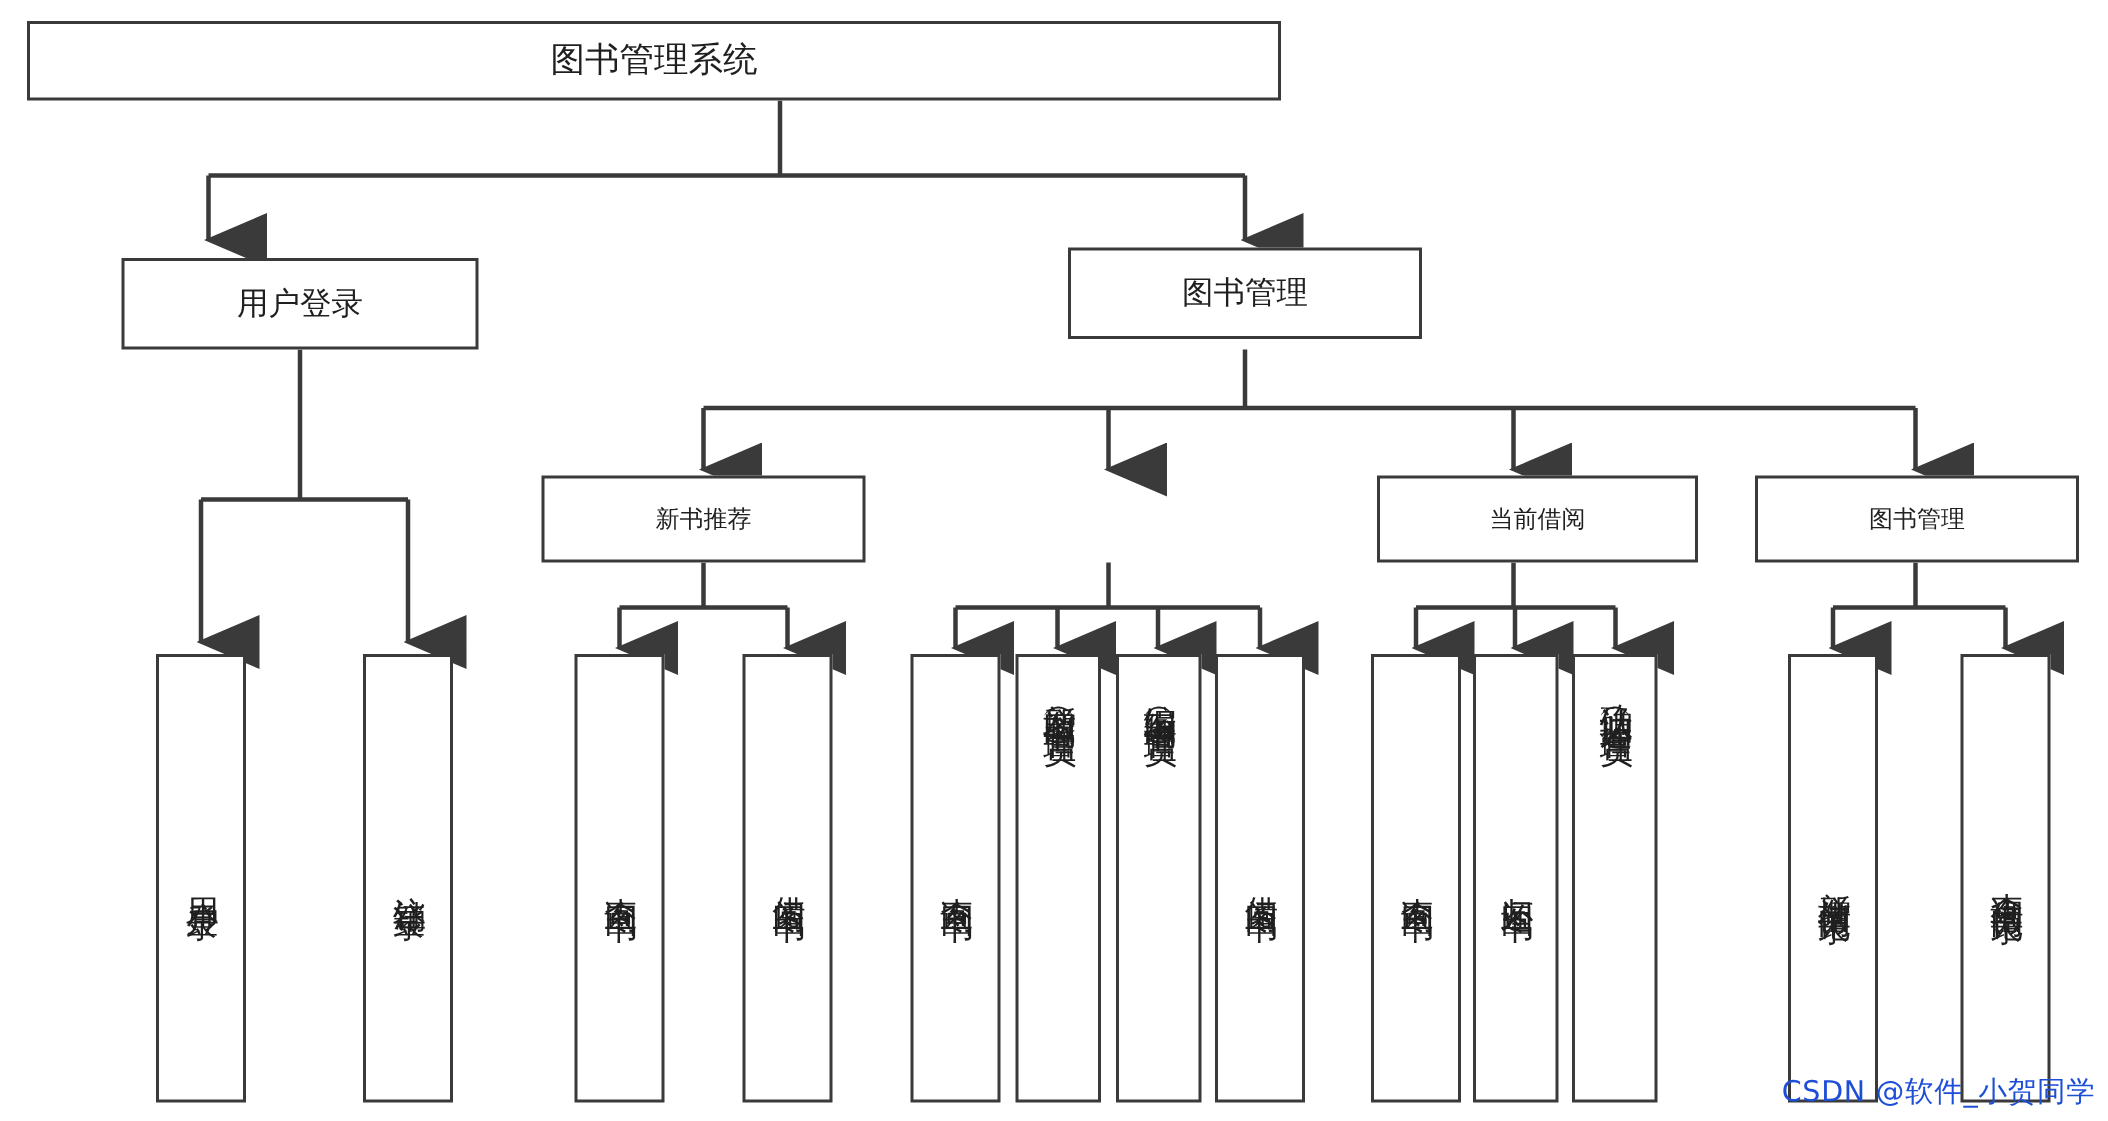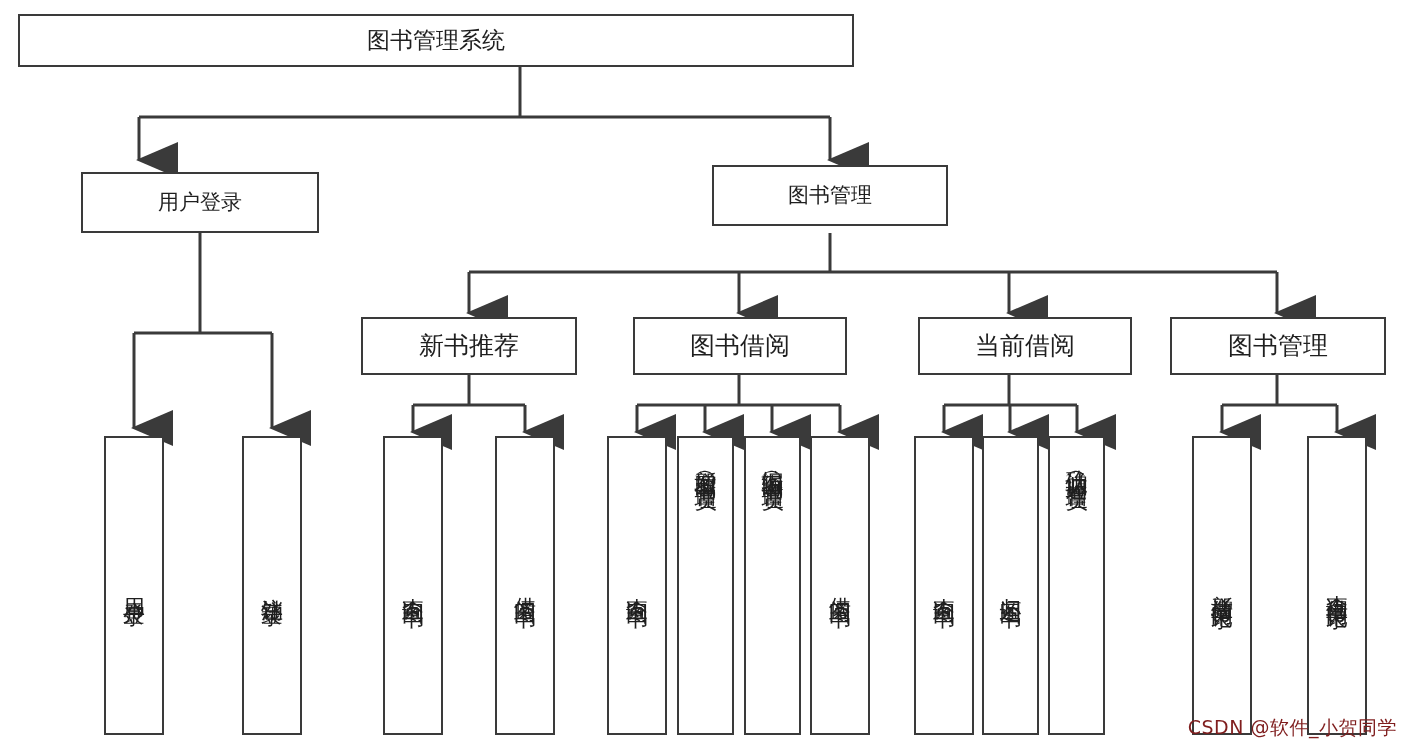--- a/index.html
+++ b/index.html
@@ -38,21 +38,21 @@
     text-align: center;
   }
   .node.root {
     font-size: 23px;
     border-width: 2px;
   }
   .node.level1 {
     font-size: 21px;
   }
   .node.level2 {
-    font-size: 25px;
+    font-size: 16px;
   }
   .node.leaf {
     font-size: 22px;
     align-items: flex-start;
     justify-content: center;
     padding-top: 14px;
   }
   .vtext {
     writing-mode: vertical-rl;
     text-orientation: upright;
@@ -62,21 +62,21 @@
   }
   .leaf.center-text {
     align-items: center;
     padding-top: 0;
   }
   .watermark {
     position: absolute;
     right: 8px;
     bottom: 6px;
     font-size: 19px;
-    color: #7f1d1d;
+    color: #1d4ed8;
     white-space: nowrap;
     letter-spacing: 0.5px;
   }
 </style>
 </head>
 <body>
 
 <div id="canvas">
 
   <svg class="wires" viewBox="0 0 1405 747" xmlns="http://www.w3.org/2000/svg">
@@ -137,23 +137,20 @@
   <div class="node level1" style="left:81px; top:172px; width:238px; height:61px;">
     <span>用户登录</span>
   </div>
   <div class="node level1" style="left:712px; top:165px; width:236px; height:61px;">
     <span>图书管理</span>
   </div>
 
   <div class="node level2" style="left:361px; top:317px; width:216px; height:58px;">
     <span>新书推荐</span>
   </div>
-  <div class="node level2" style="left:633px; top:317px; width:214px; height:58px;">
-    <span>图书借阅</span>
-  </div>
   <div class="node level2" style="left:902px; top:317px; width:214px; height:58px;margin-left:16px;">
     <span>当前借阅</span>
   </div>
   <div class="node level2" style="left:1170px; top:317px; width:216px; height:58px;">
     <span>图书管理</span>
   </div>
 
   <div class="node leaf center-text" style="left:104px; top:436px; width:60px; height:299px;">
     <span class="vtext">用户登录</span>
   </div>

